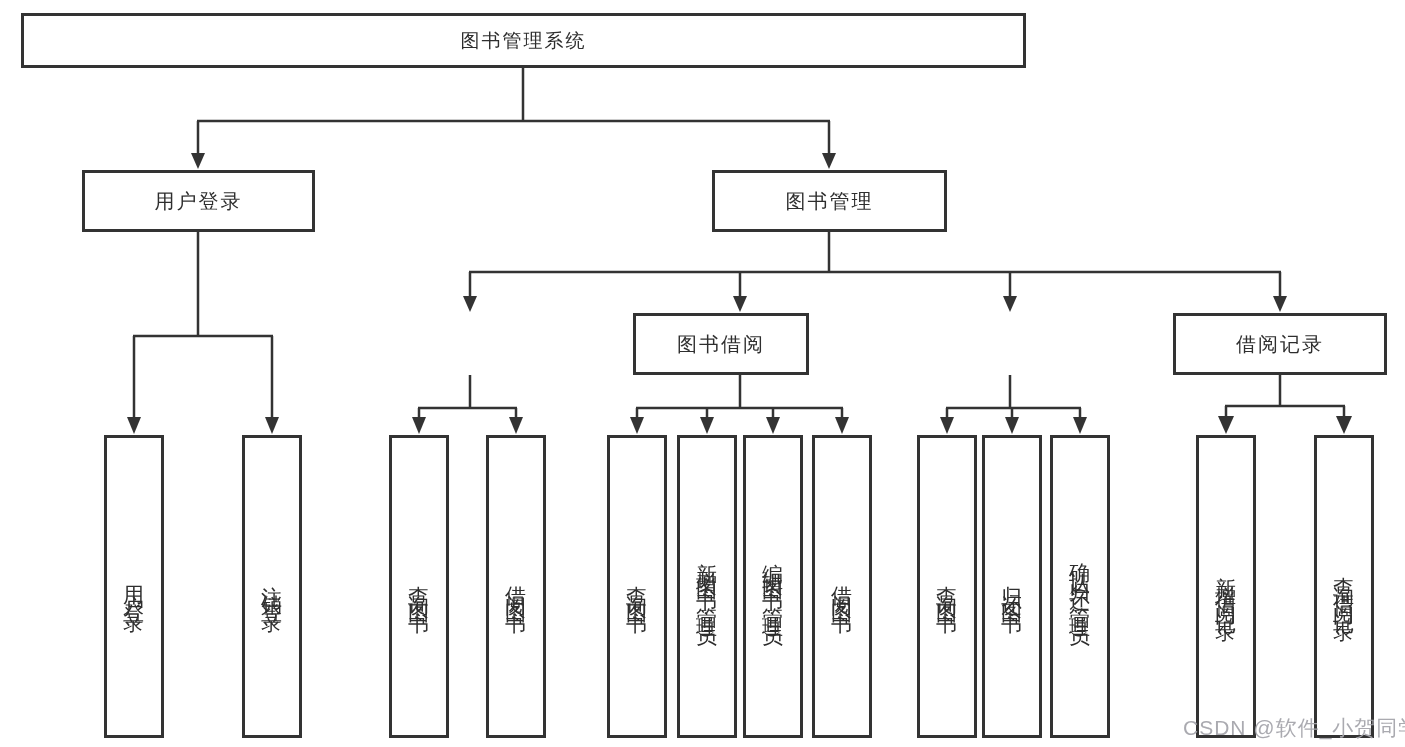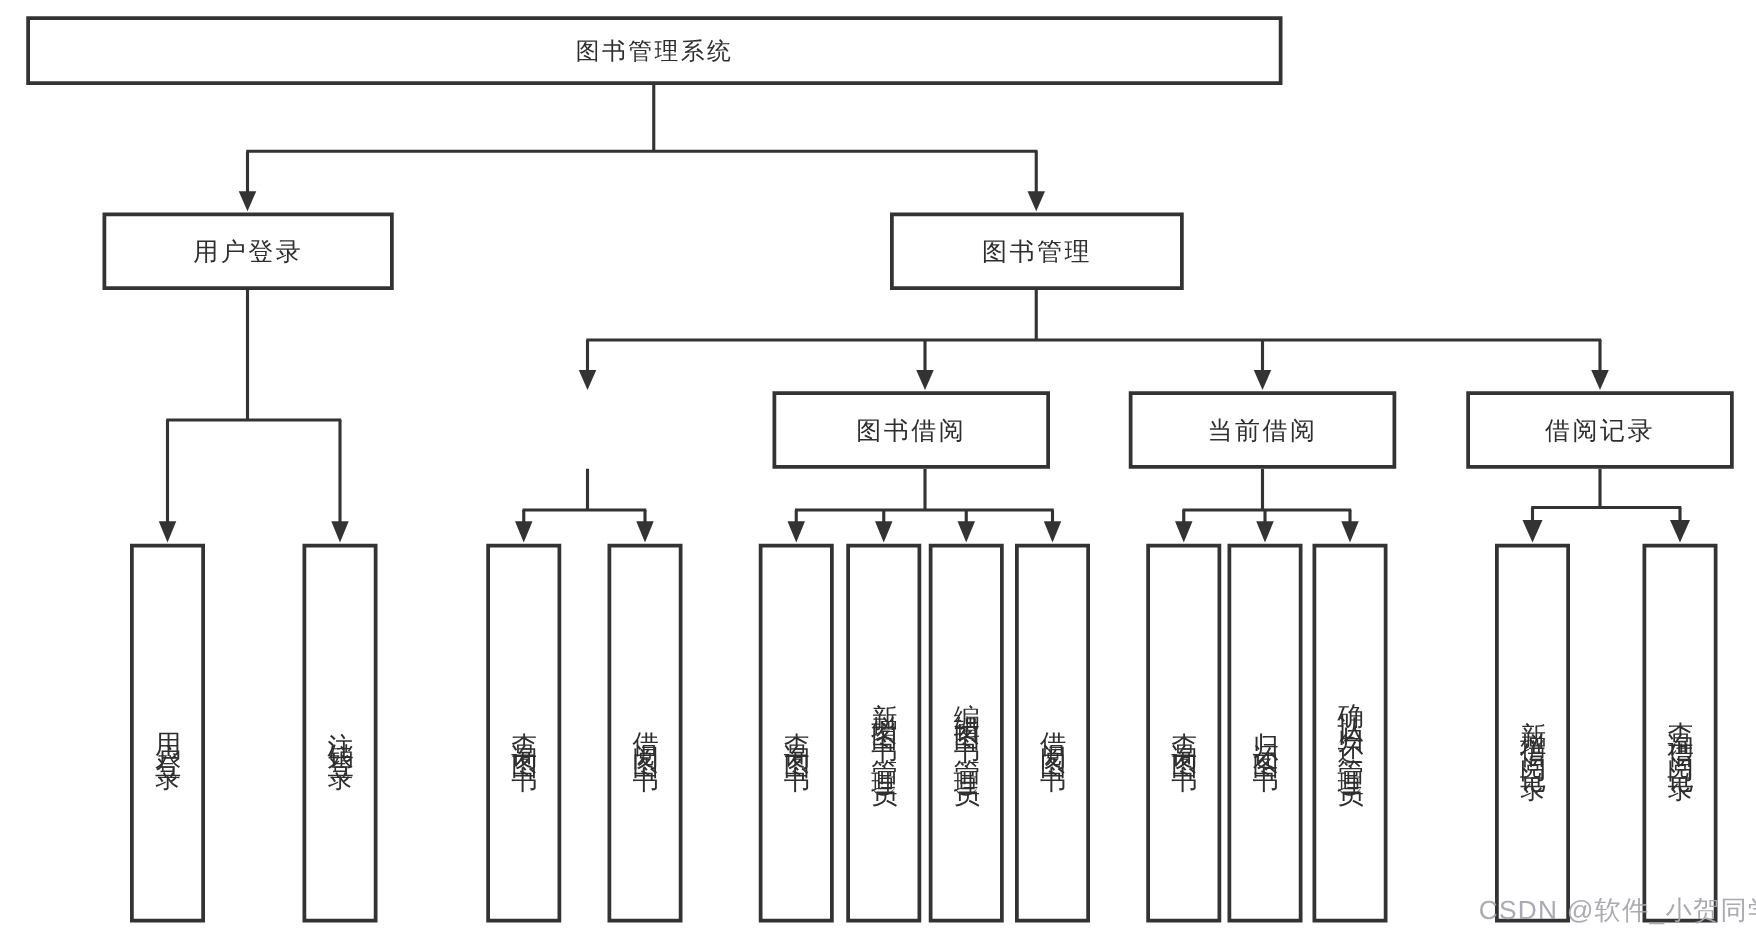--- a/index.html
+++ b/index.html
@@ -131,25 +131,22 @@
     <span class="hlabel">图书管理系统</span>
   </div>
 
   <div class="node" style="left:82px; top:170px; width:233px; height:62px;">
     <span class="hlabel">用户登录</span>
   </div>
   <div class="node" style="left:712px; top:170px; width:235px; height:62px;">
     <span class="hlabel">图书管理</span>
   </div>
 
-  <div class="node" style="left:618px; top:313px; width:222px; height:62px;">
+  <div class="node" style="left:633px; top:313px; width:176px; height:62px;">
     <span class="hlabel">图书借阅</span>
-  </div>
-  <div class="node" style="left:903px; top:313px; width:214px; height:62px;">
-    <span class="hlabel">当前借阅</span>
   </div>
   <div class="node" style="left:1173px; top:313px; width:214px; height:62px;">
     <span class="hlabel">借阅记录</span>
   </div>
 
   <div class="node leaf" style="left:104px;">
     <span class="vlabel">用户登录</span>
   </div>
   <div class="node leaf" style="left:242px;">
     <span class="vlabel">注销登录</span>

